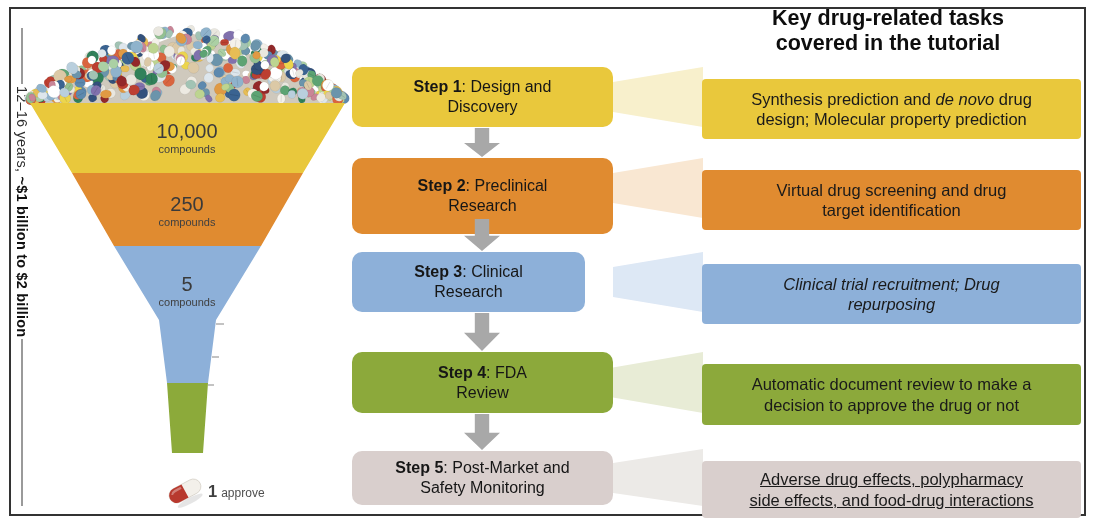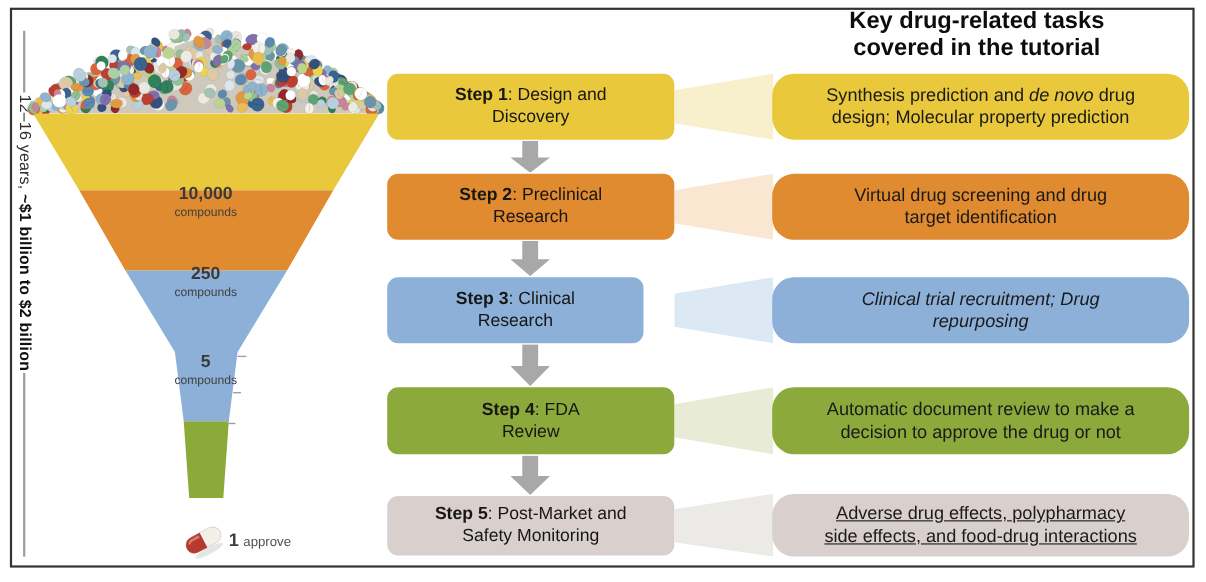--- a/index.html
+++ b/index.html
@@ -12,36 +12,36 @@
   #ruler .tick{width:1.5px;background:#9a9a9a;}
   #ruler .tick.top{height:56px;flex:none;}
   #ruler .tick.bottom{flex:1;}
   #ruler .vtext{writing-mode:vertical-rl;font-size:14.5px;letter-spacing:.2px;color:#2e2e2e;
                 margin:2px 0;white-space:nowrap;}
   #ruler .vtext b{color:#101010;}
   
   #funnel-svg{position:absolute;left:0;top:0;}
   
   .fun-label{position:absolute;left:87px;width:200px;text-align:center;color:#3a3a3a;}
-  .fun-label .num{font-weight:bold;font-size:16px;line-height:1;margin-top:48px;}
+  .fun-label .num{font-weight:normal;font-size:20px;line-height:1;}
   .fun-label .unit{font-size:11px;color:#404040;line-height:1;margin-top:3px;}
   #outcome{position:absolute;left:208px;top:482px;color:#3f3f3f;white-space:nowrap;}
   #outcome .num{font-weight:bold;font-size:16.5px;}
   #outcome .unit{font-size:12px;color:#4f4f4f;margin-left:4px;}
   
   #header-title{position:absolute;left:690px;top:6px;width:396px;text-align:center;
                 font-weight:bold;font-size:21.5px;line-height:1.18;color:#0d0d0d;}
   
   .connector{position:absolute;z-index:1;}
   .stepbox{position:absolute;z-index:2;border-radius:10px;display:flex;align-items:center;
            justify-content:center;text-align:center;font-size:16px;line-height:1.22;
            color:#161616;padding:0 8px;box-sizing:border-box;white-space:pre-line;}
-  .taskbox{position:absolute;z-index:2;border-radius:20px;display:flex;align-items:center;
+  .taskbox{position:absolute;z-index:2;border-radius:4px;display:flex;align-items:center;
            justify-content:center;text-align:center;font-size:16.5px;line-height:1.22;
-           color:#1a1a1a;padding:0 10px;box-sizing:border-box;white-space:pre-line;}
+           color:#1a1a1a;padding:0 10px;box-sizing:border-box;white-space:pre-line;margin-top:12px;}
   .flow-arrow{position:absolute;z-index:3;
       clip-path:polygon(30% 0,70% 0,70% 52%,100% 52%,50% 100%,0 52%,30% 52%);}
 </style>
 </head>
 <body>
 
 <div id="canvas">
   <div id="frame"></div>
 
   <div id="ruler">
@@ -652,21 +652,21 @@
         <polygon points="0,15 90,0 90,60 0,45" fill="#f8f0cc"></polygon>
       </svg>
       <div class="stepbox" style="left: 352px; top: 67px; width: 261px; height: 60px; background: rgb(233, 200, 60);"><div><b>Step 1</b><span>: Design and
 Discovery</span></div></div>
       <div class="taskbox" style="left: 702px; top: 67px; width: 379px; height: 60px; background: rgb(233, 200, 60);"><div><span>Synthesis prediction and </span><i>de novo</i><span> drug
 design; Molecular property prediction</span></div></div>
       <div class="flow-arrow" style="left: 464px; top: 128px; width: 36px; height: 29px; background: rgb(168, 168, 168);"></div>
       <svg class="connector" style="left:613px;top:158px;width:90px;height:60px" viewBox="0 0 90 60">
         <polygon points="0,15 90,0 90,60 0,45" fill="#f9e7d2"></polygon>
       </svg>
-      <div class="stepbox" style="left: 352px; top: 158px; width: 261px; height: 60px; background: rgb(224, 139, 48);"><div><b>Step 2</b><span>: Preclinical
+      <div class="stepbox" style="left: 352px; top: 158px; width: 261px; height: 76px; background: rgb(224, 139, 48);"><div><b>Step 2</b><span>: Preclinical
 Research</span></div></div>
       <div class="taskbox" style="left: 702px; top: 158px; width: 379px; height: 60px; background: rgb(224, 139, 48);"><div><span>Virtual drug screening and drug
 target identification</span><i></i><span></span></div></div>
       <div class="flow-arrow" style="left: 464px; top: 219px; width: 36px; height: 32px; background: rgb(168, 168, 168);"></div>
       <svg class="connector" style="left:613px;top:252px;width:90px;height:60px" viewBox="0 0 90 60">
         <polygon points="0,15 90,0 90,60 0,45" fill="#dde8f5"></polygon>
       </svg>
       <div class="stepbox" style="left: 352px; top: 252px; width: 233px; height: 60px; background: rgb(141, 176, 217);"><div><b>Step 3</b><span>: Clinical
 Research</span></div></div>
       <div class="taskbox" style="left: 702px; top: 252px; width: 379px; height: 60px; background: rgb(141, 176, 217); font-style: italic;"><div><span>Clinical trial recruitment; Drug

